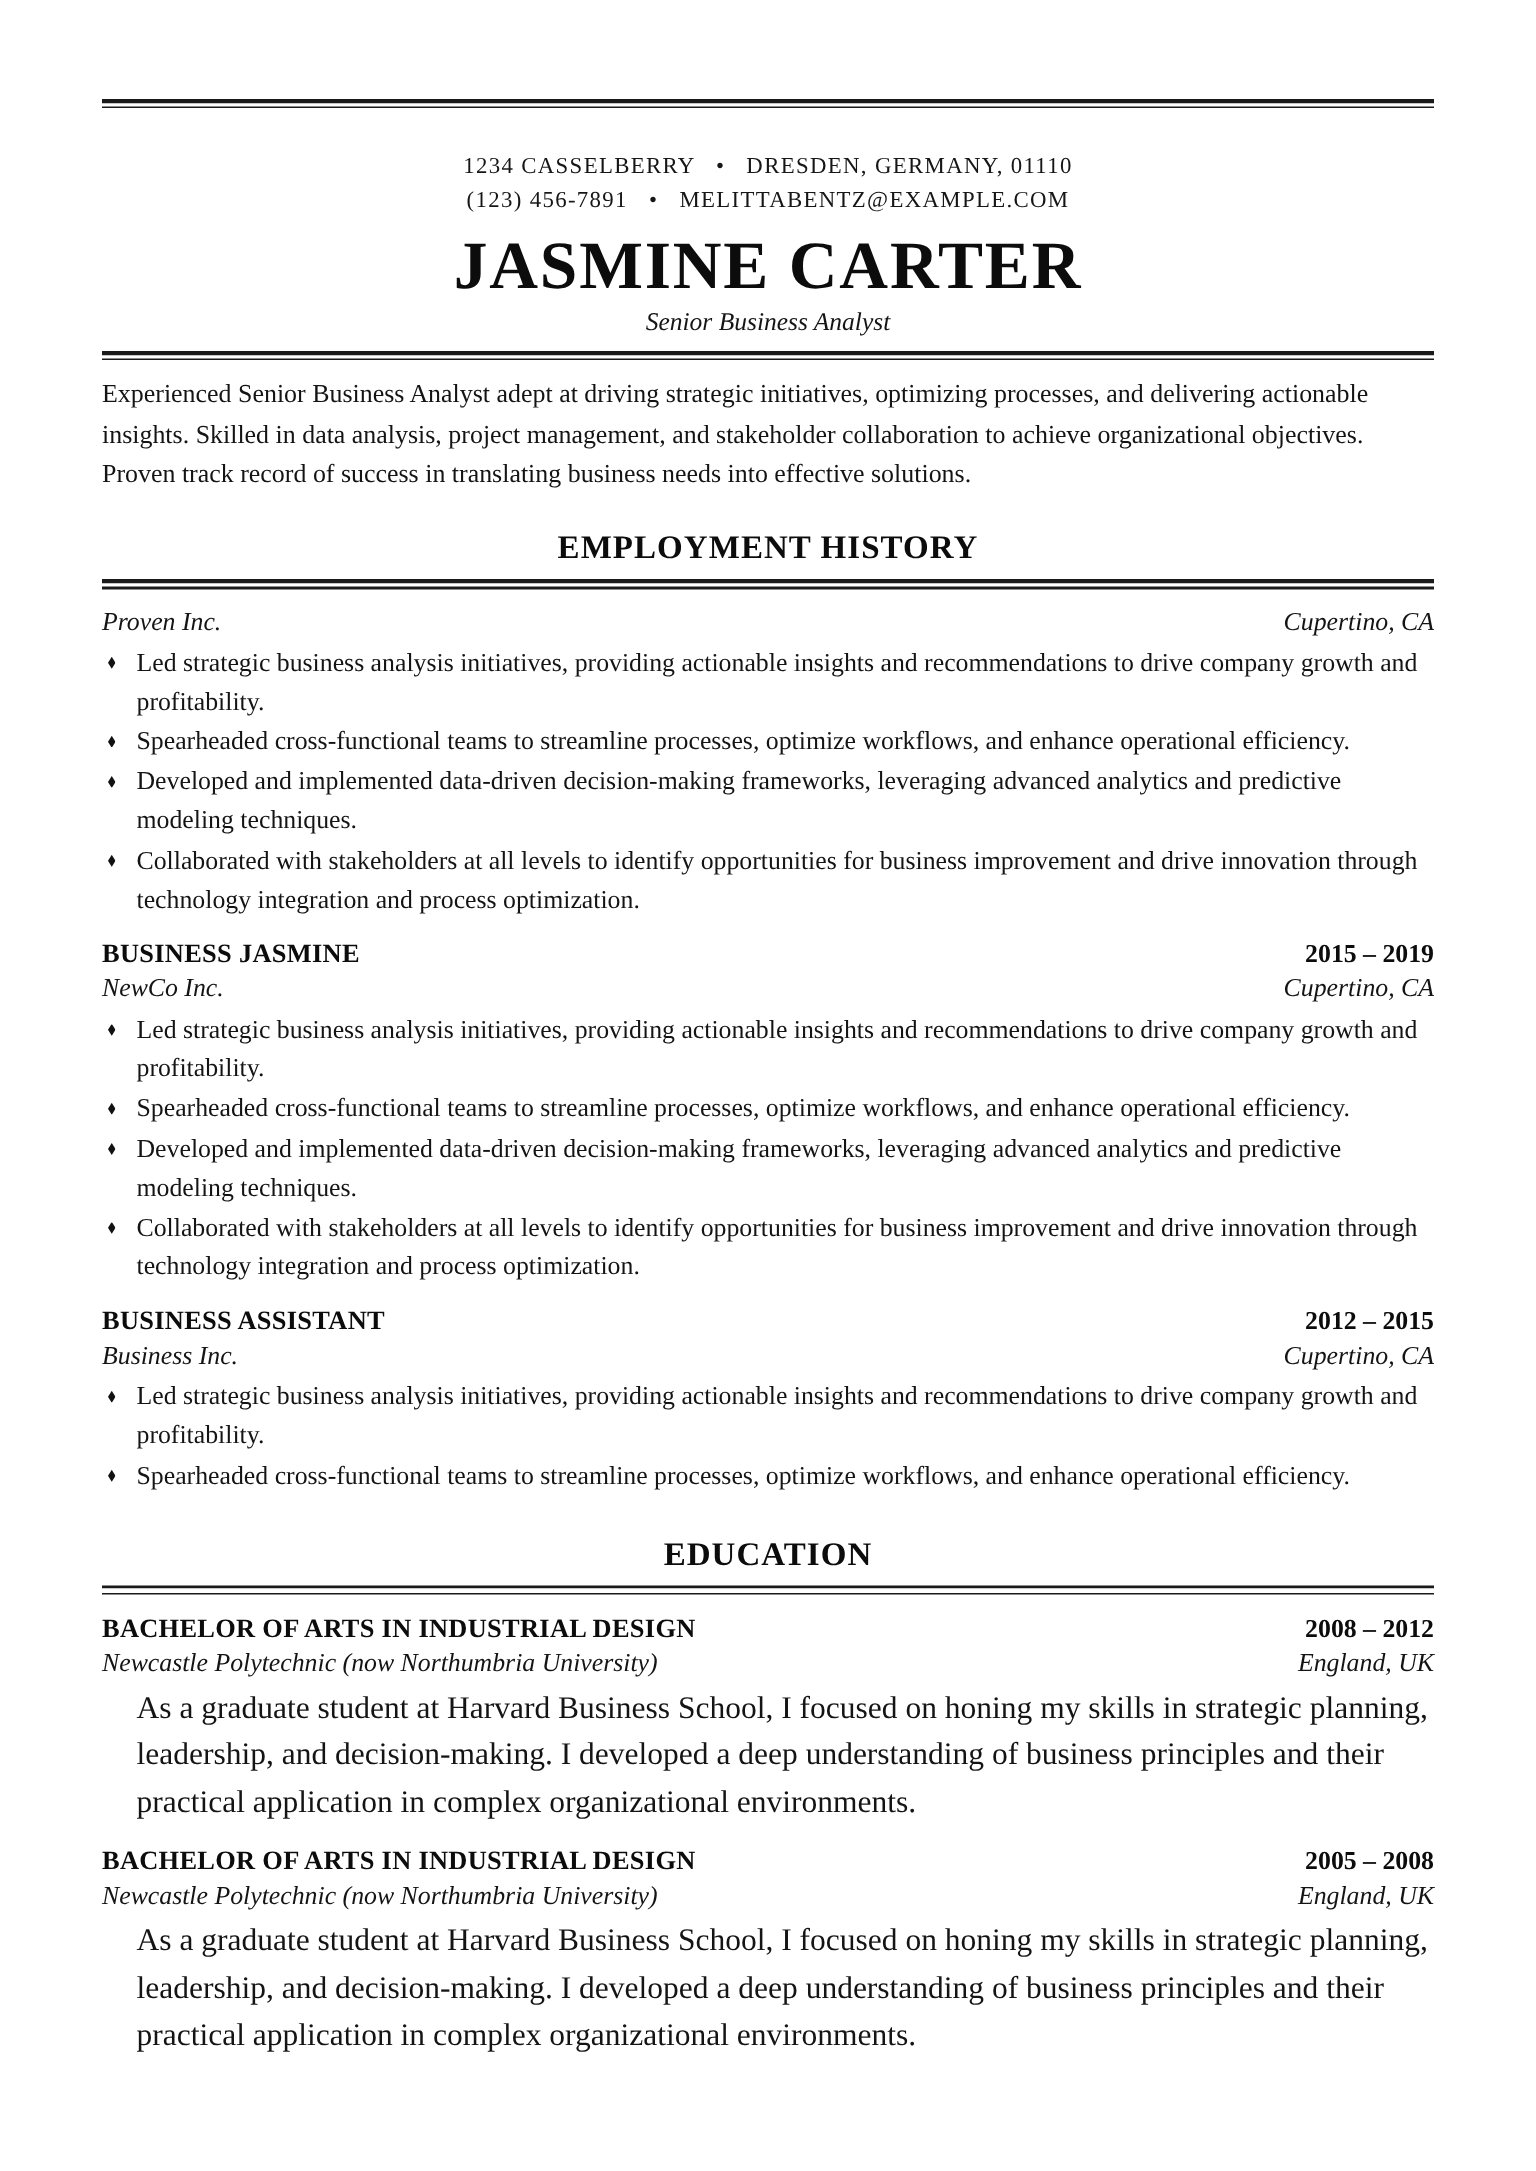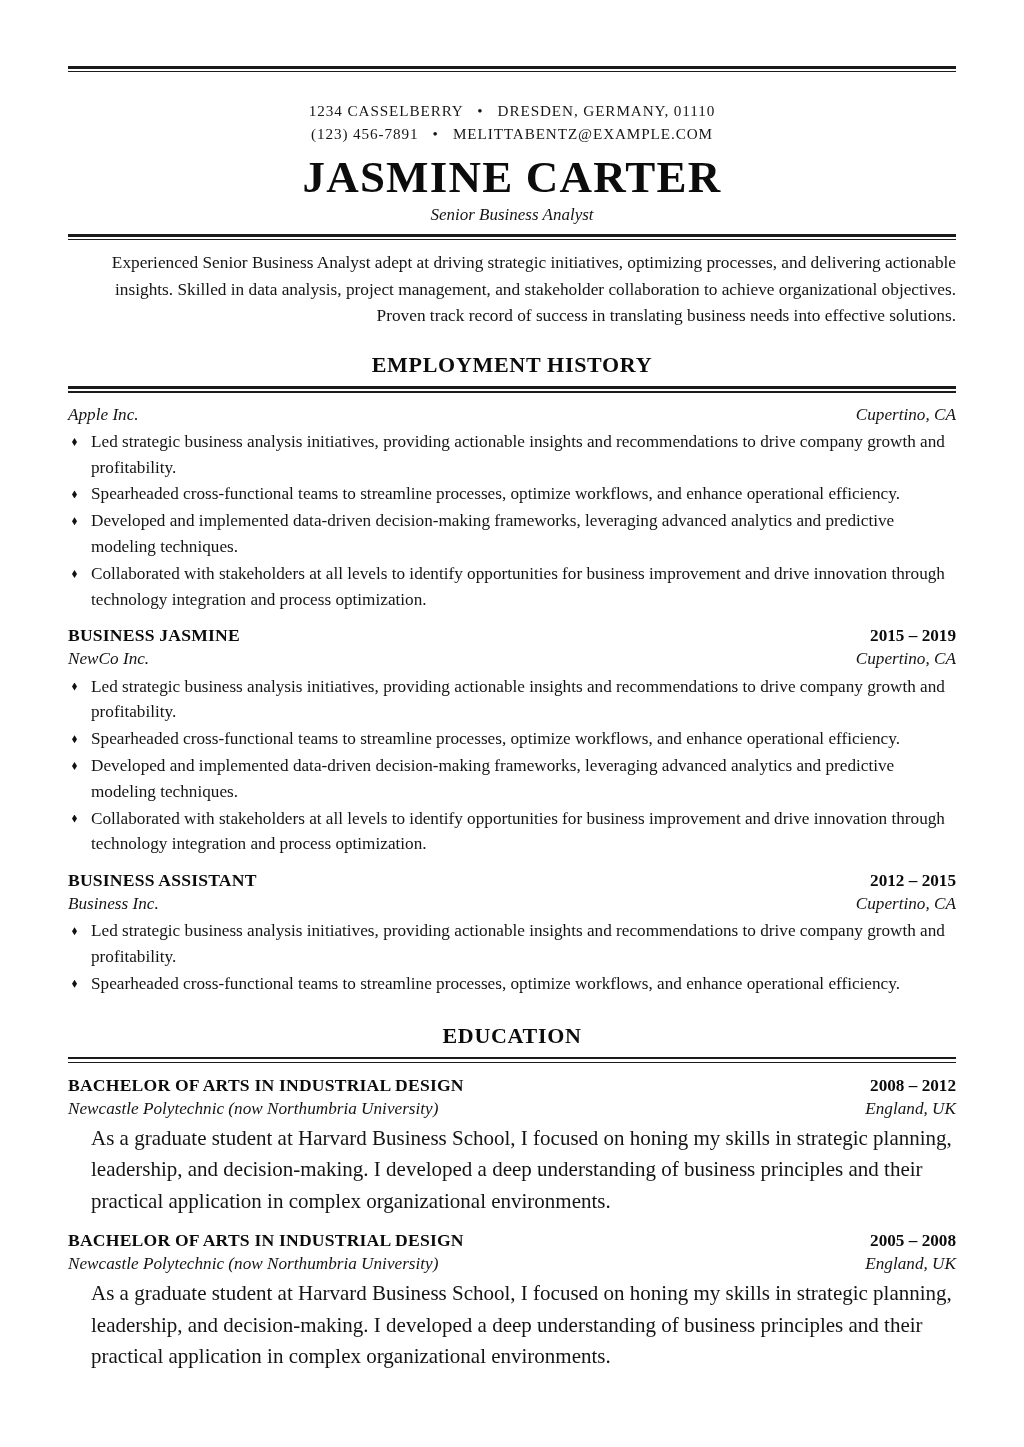--- a/index.html
+++ b/index.html
@@ -85,21 +85,21 @@
   }
   .sec-profile .section-title { margin-top: 32px; }
   .sec-employment .section-title { margin-top: 24px; }
   .sec-education .section-title { margin-top: 27px; }
   .section-title-rule { margin-top: 9px; }
 
   .profile-text {
     font-size: 17.3px;
     line-height: 1.52;
     margin-top: 10px;
-    text-align: right;
+    text-align: left;
     color: #141414;
   }
 
   
   .entry { margin-top: 12px; }
   .entry.first { margin-top: 11px; }
   .entry-row {
     display: flex;
     justify-content: space-between;
     align-items: baseline;
@@ -209,21 +209,21 @@
   <div class="section sec-employment">
     <div class="section-title">EMPLOYMENT HISTORY</div>
     <div class="rule-double section-title-rule">
       <div class="thick"></div>
         <div class="gap"></div>
         <div class="thin"></div>
     </div>
 
     <div class="entry first">
       <div class="entry-row">
-        <div class="entry-org">Apple Inc.</div>
+        <div class="entry-org">Proven Inc.</div>
         <div class="entry-loc">Cupertino, CA</div>
       </div>
       <ul class="bullets">
         <li class="bullet-item">
           <span class="bullet-marker">
               <span class="diamond"></span>
             </span>
           <span>Led strategic business analysis initiatives, providing actionable insights and recommendations to drive company growth and profitability.</span>
         </li>
         <li class="bullet-item">

